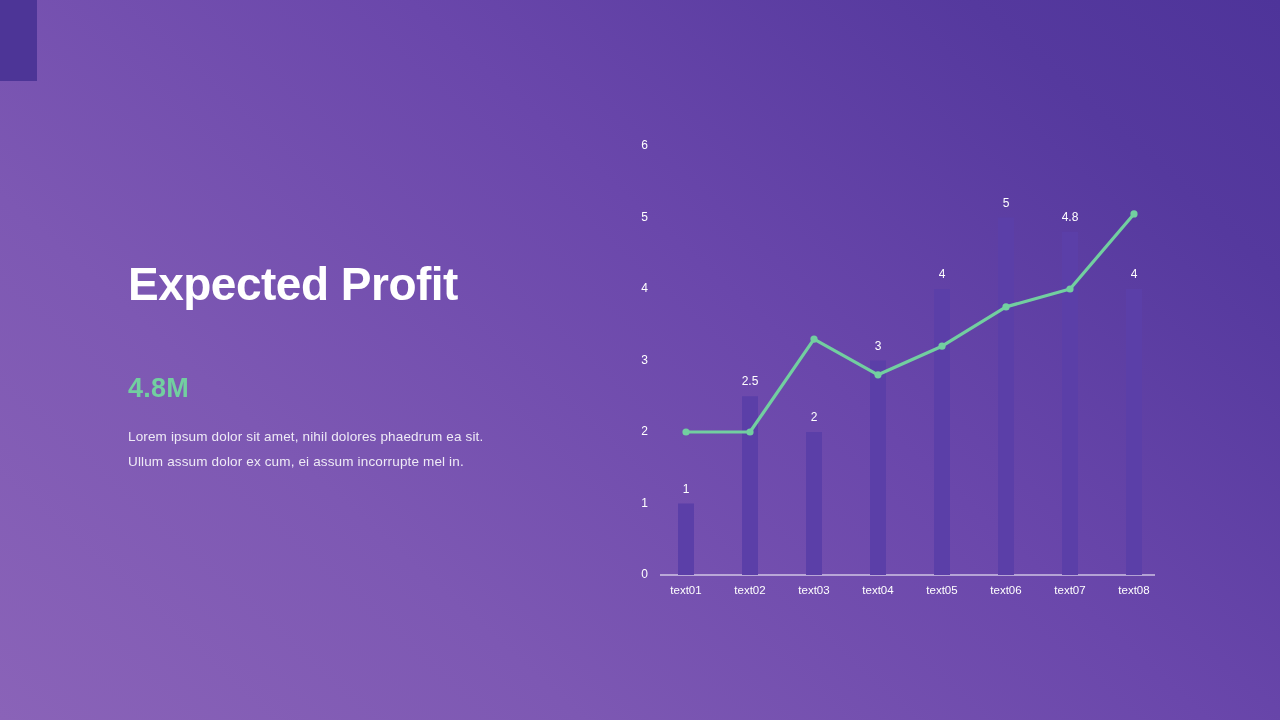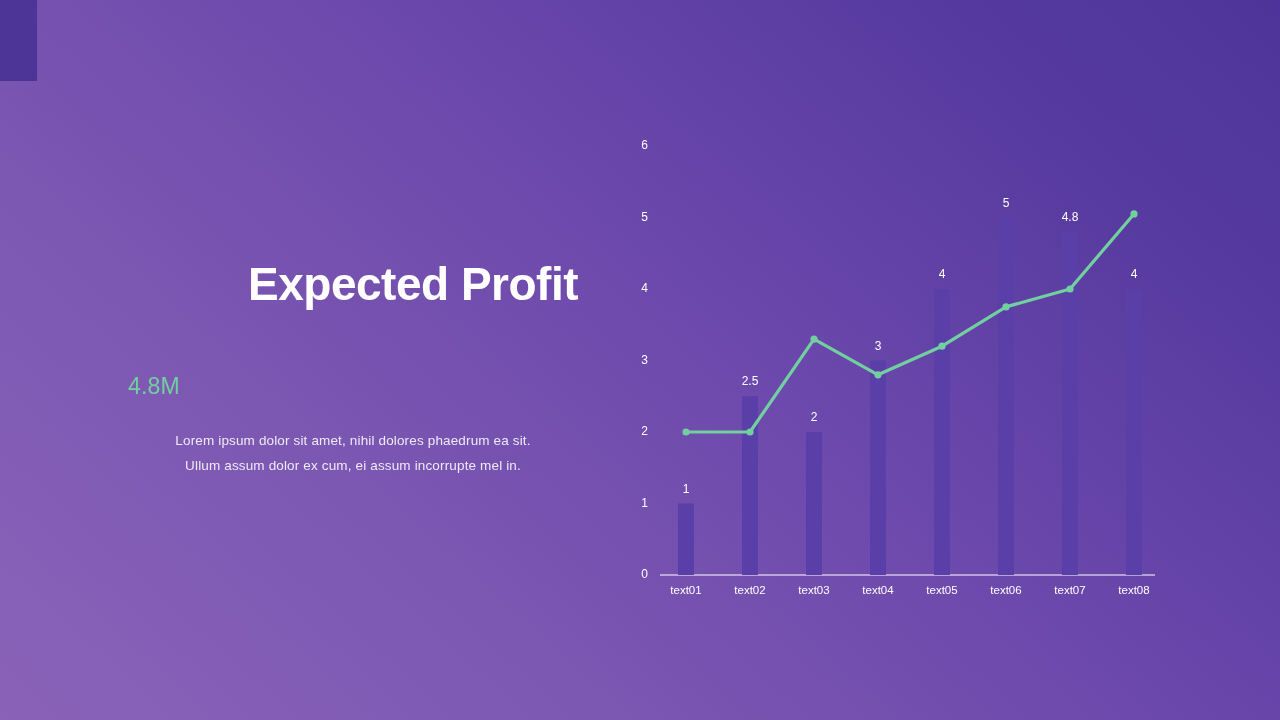--- a/index.html
+++ b/index.html
@@ -32,37 +32,35 @@
     top: 258px;
     width: 450px;
   }
   .title {
     font-size: 46px;
     font-weight: 700;
     letter-spacing: -0.5px;
     color: #ffffff;
     margin: 0;
     line-height: 1.15;
-    text-align: right;
   }
   .kpi {
     margin-top: 62px;
-    font-size: 23px;
-    font-weight: 400;
+    font-size: 27px;
+    font-weight: 700;
     color: #72cfa0;
     letter-spacing: 0.2px;
   }
   .body-text {
-    margin-top: 28px;
+    margin-top: 20px;
     font-size: 13.5px;
     line-height: 25px;
     color: #eeeaf6;
     font-weight: 400;
     letter-spacing: 0.15px;
-    text-align: center;
   }
   .body-text p { margin: 0; }
 
   
   .chart {
     position: absolute;
     left: 630px;
     top: 130px;
     width: 545px;
     height: 470px;

